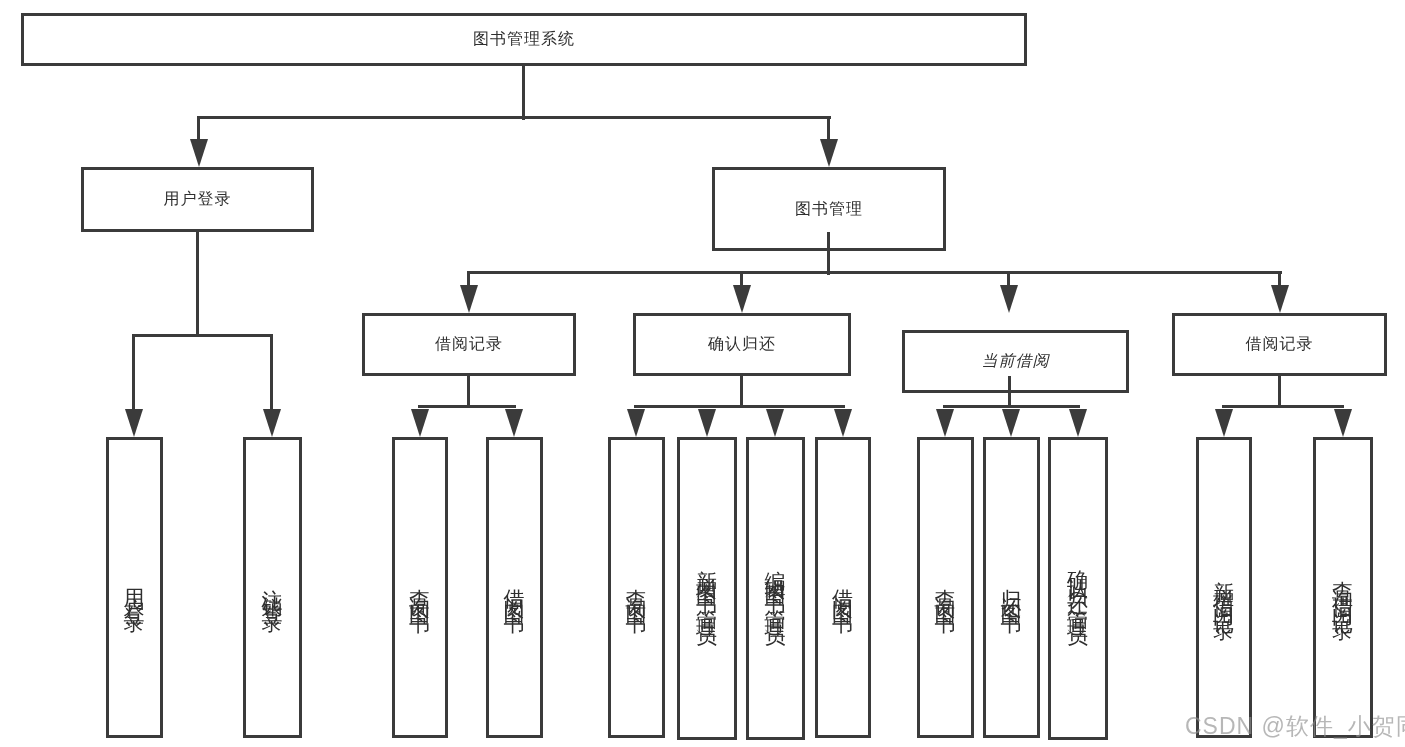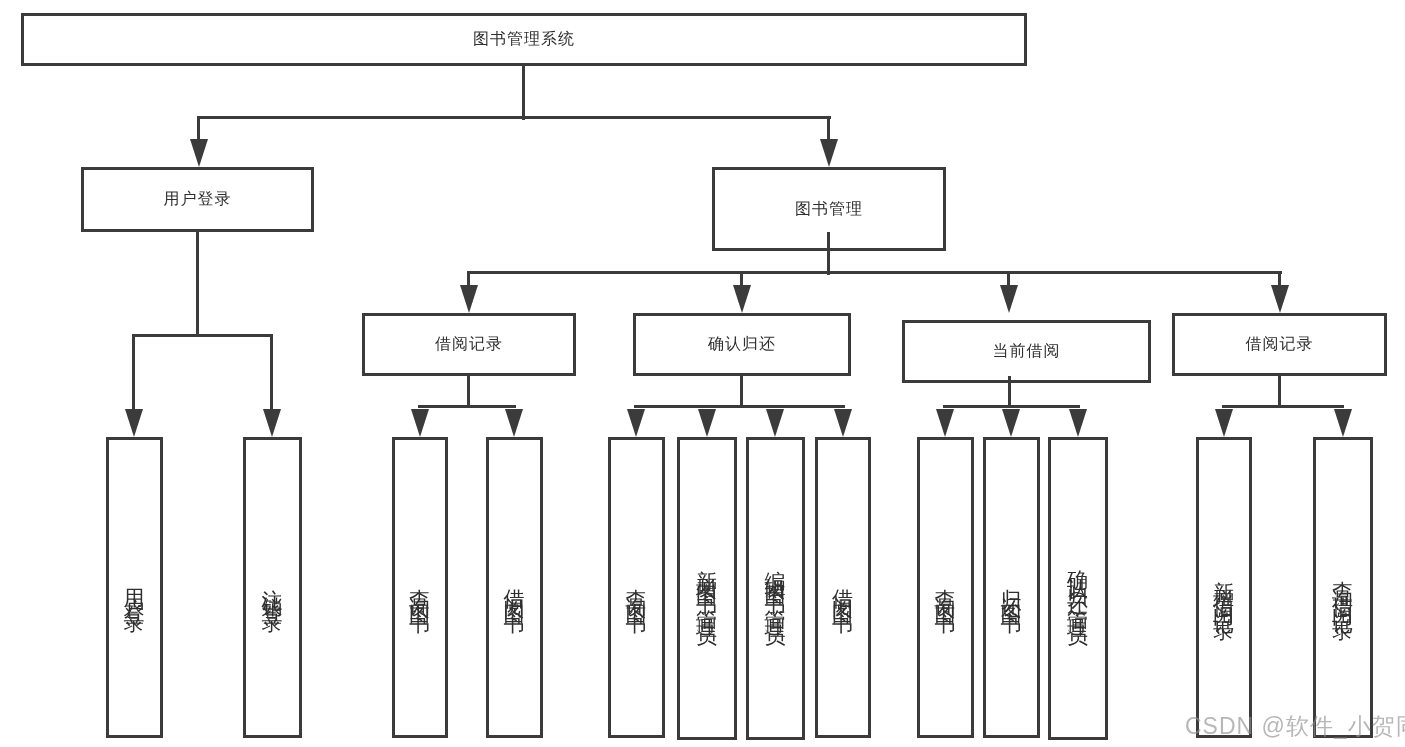--- a/index.html
+++ b/index.html
@@ -87,21 +87,21 @@
   <div class="line" style="left:740px; top:272px; width:3px; height:18px;"></div>
   <div class="line" style="left:1007px; top:272px; width:3px; height:18px;"></div>
   <div class="line" style="left:1278px; top:272px; width:3px; height:18px;"></div>
   <div class="arrow" style="left:460px; top:285px;"></div>
   <div class="arrow" style="left:733px; top:285px;"></div>
   <div class="arrow" style="left:1000px; top:285px;"></div>
   <div class="arrow" style="left:1271px; top:285px;"></div>
 
   <div class="box hbox" style="left:362px; top:313px; width:214px; height:63px;">借阅记录</div>
   <div class="box hbox" style="left:633px; top:313px; width:218px; height:63px;">确认归还</div>
-  <div class="box hbox" style="left:902px; top:320px; width:249px; height:63px;">当前借阅</div>
+  <div class="box hbox" style="left:902px; top:330px; width:227px; height:63px;font-style:italic;">当前借阅</div>
   <div class="box hbox" style="left:1172px; top:313px; width:215px; height:63px;">借阅记录</div>
 
   <div class="line" style="left:467px; top:376px; width:3px; height:32px;"></div>
   <div class="line" style="left:418px; top:405px; width:98px; height:3px;"></div>
   <div class="arrow" style="left:411px; top:409px;"></div>
   <div class="arrow" style="left:505px; top:409px;"></div>
 
   <div class="line" style="left:740px; top:376px; width:3px; height:32px;"></div>
   <div class="line" style="left:634px; top:405px; width:211px; height:3px;"></div>
   <div class="arrow" style="left:627px; top:409px;"></div>

